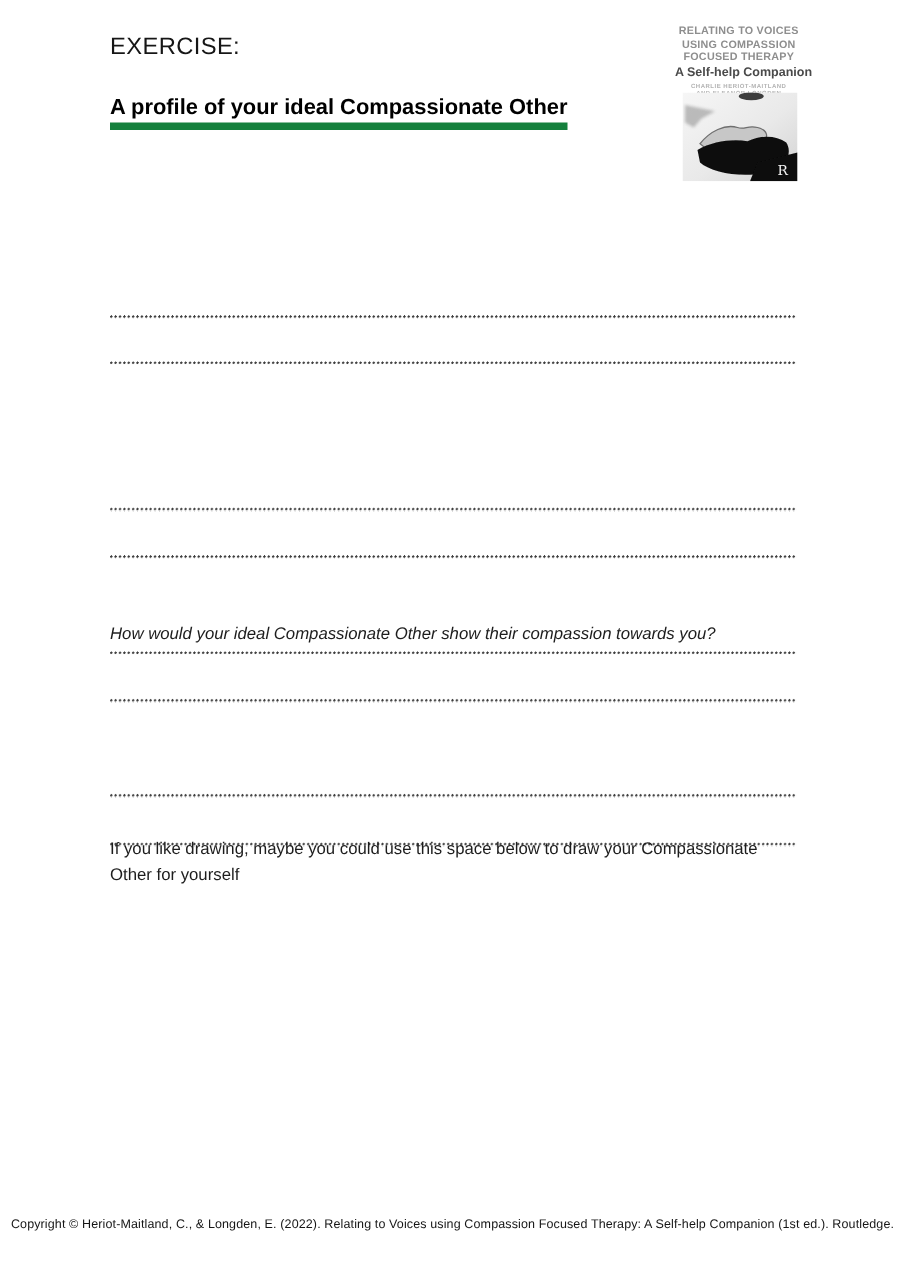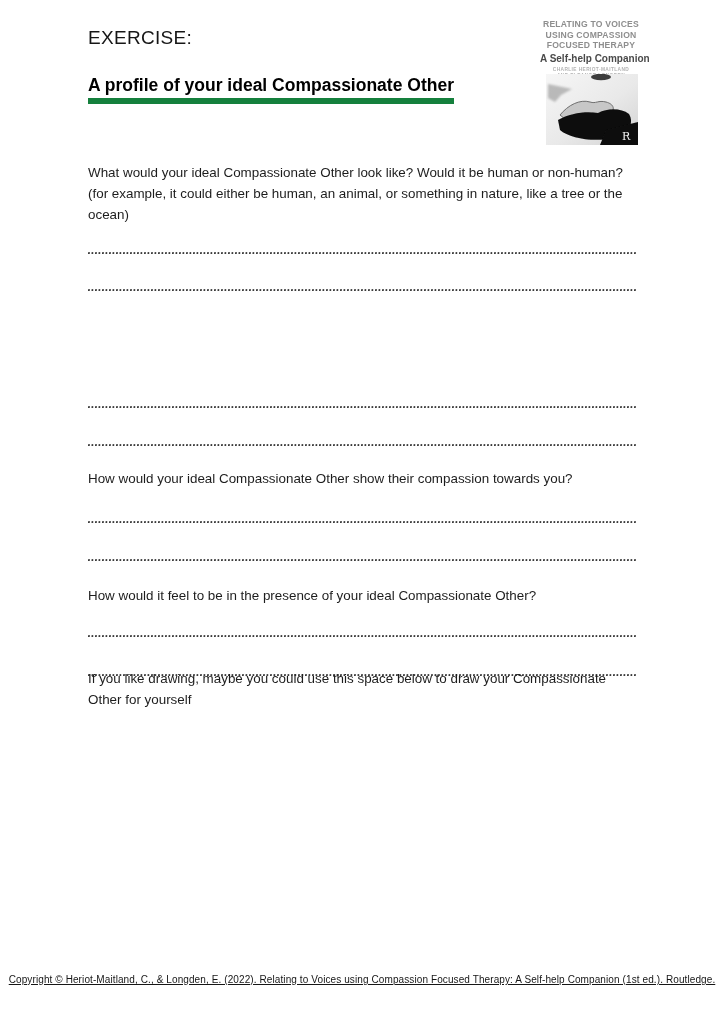--- a/index.html
+++ b/index.html
@@ -40,36 +40,35 @@
     letter-spacing:.4px;margin-top:3px;white-space:nowrap;
   }
   .cover{
     left:546px;top:74px;width:92px;height:71px;
   }
   .para{
     left:88px;width:549px;
     font-size:13.4px;line-height:21px;color:#1d1d1d;
     text-align:left;
   }
-  .q1{top:162px;} .q2{top:316px;} .q3{top:468px;} .q4{top:585px;}
+  .q1{top:162px;} .q2{top:316px;} .q3{top:496px;font-style:italic;} .q4{top:585px;}
   .closing{top:668px;}
   .answer-line{
     left:88px;width:549px;height:3px;
     background-image:radial-gradient(circle at 1px 1.2px,#3b3b3b 0.85px,transparent 1.05px);
     background-size:3.5px 3px;background-repeat:repeat-x;
   }
   .al-1a{top:252px;} .al-1b{top:289px;}
   .al-2a{top:406px;} .al-2b{top:444px;}
   .al-3a{top:521px;} .al-3b{top:559px;}
   .al-4a{top:635px;} .al-4b{top:674px;}
   .footer{
     left:0;top:974px;width:724px;
     text-align:center;font-size:10px;color:#161616;letter-spacing:.1px;
     white-space:nowrap;
-    text-decoration:underline;
   }
 </style>
 </head>
 <body>
 
 <div class="page">
 
   <div class="abs exercise-label">EXERCISE:</div>
 
   <div class="abs doc-title">A profile of your ideal Compassionate Other</div>
@@ -101,42 +100,35 @@
     </defs>
     <rect x="0" y="0" width="92" height="71" fill="url(#bg)"></rect>
     <ellipse cx="55" cy="3" rx="10" ry="3.2" fill="#3c3c3c" filter="url(#soft2)"></ellipse>
     <path d="M2,10 L26,15 L15,21 L9,28 L2,24 Z" fill="#8c8c8c" opacity="0.55" filter="url(#soft)"></path>
     <path d="M14,41 C22,31 34,25 44,28 C50,30 52,26 60,28 C68,30 70,36 63,40 L56,43 C46,39 28,41 19,45 Z" fill="#c7c7c7" stroke="#6e6e6e" stroke-width="1" filter="url(#soft2)"></path>
     <path d="M12,46 C24,39 40,37 52,39 C62,34 75,34 83,40 C88,48 84,59 70,63 C52,69 24,65 14,56 Z" fill="#0c0c0c" filter="url(#soft2)"></path>
     <path d="M60,56 L92,48 L92,71 L54,71 Z" fill="#0c0c0c" filter="url(#soft2)"></path>
     <text x="76" y="66" font-family="'DejaVu Serif', serif" font-size="11" fill="#f4f4f4">R</text>
   </svg>
 
-  <div class="abs para q1">
-    <span>What would your ideal Compassionate Other look like? Would it be human or non-human?</span> 
-    <span>(for example, it could either be human, an animal, or something in nature, like a tree or the ocean)</span>
-  </div>
 
   <div class="abs answer-line al-1a"></div>
   <div class="abs answer-line al-1b"></div>
 
 
   <div class="abs answer-line al-2a"></div>
   <div class="abs answer-line al-2b"></div>
 
   <div class="abs para q3">
     <span>How would your ideal Compassionate Other show their compassion towards you?</span>
   </div>
 
   <div class="abs answer-line al-3a"></div>
   <div class="abs answer-line al-3b"></div>
 
-  <div class="abs para q4">
-    <span>How would it feel to be in the presence of your ideal Compassionate Other?</span>
-  </div>
 
   <div class="abs answer-line al-4a"></div>
   <div class="abs answer-line al-4b"></div>
 
   <div class="abs para closing">If you like drawing, maybe you could use this space below to draw your Compassionate Other for yourself</div>
 
   <div class="abs footer">Copyright © Heriot-Maitland, C., &amp; Longden, E. (2022). Relating to Voices using Compassion Focused Therapy: A Self-help Companion (1st ed.). Routledge.</div>
 
 </div>
 

